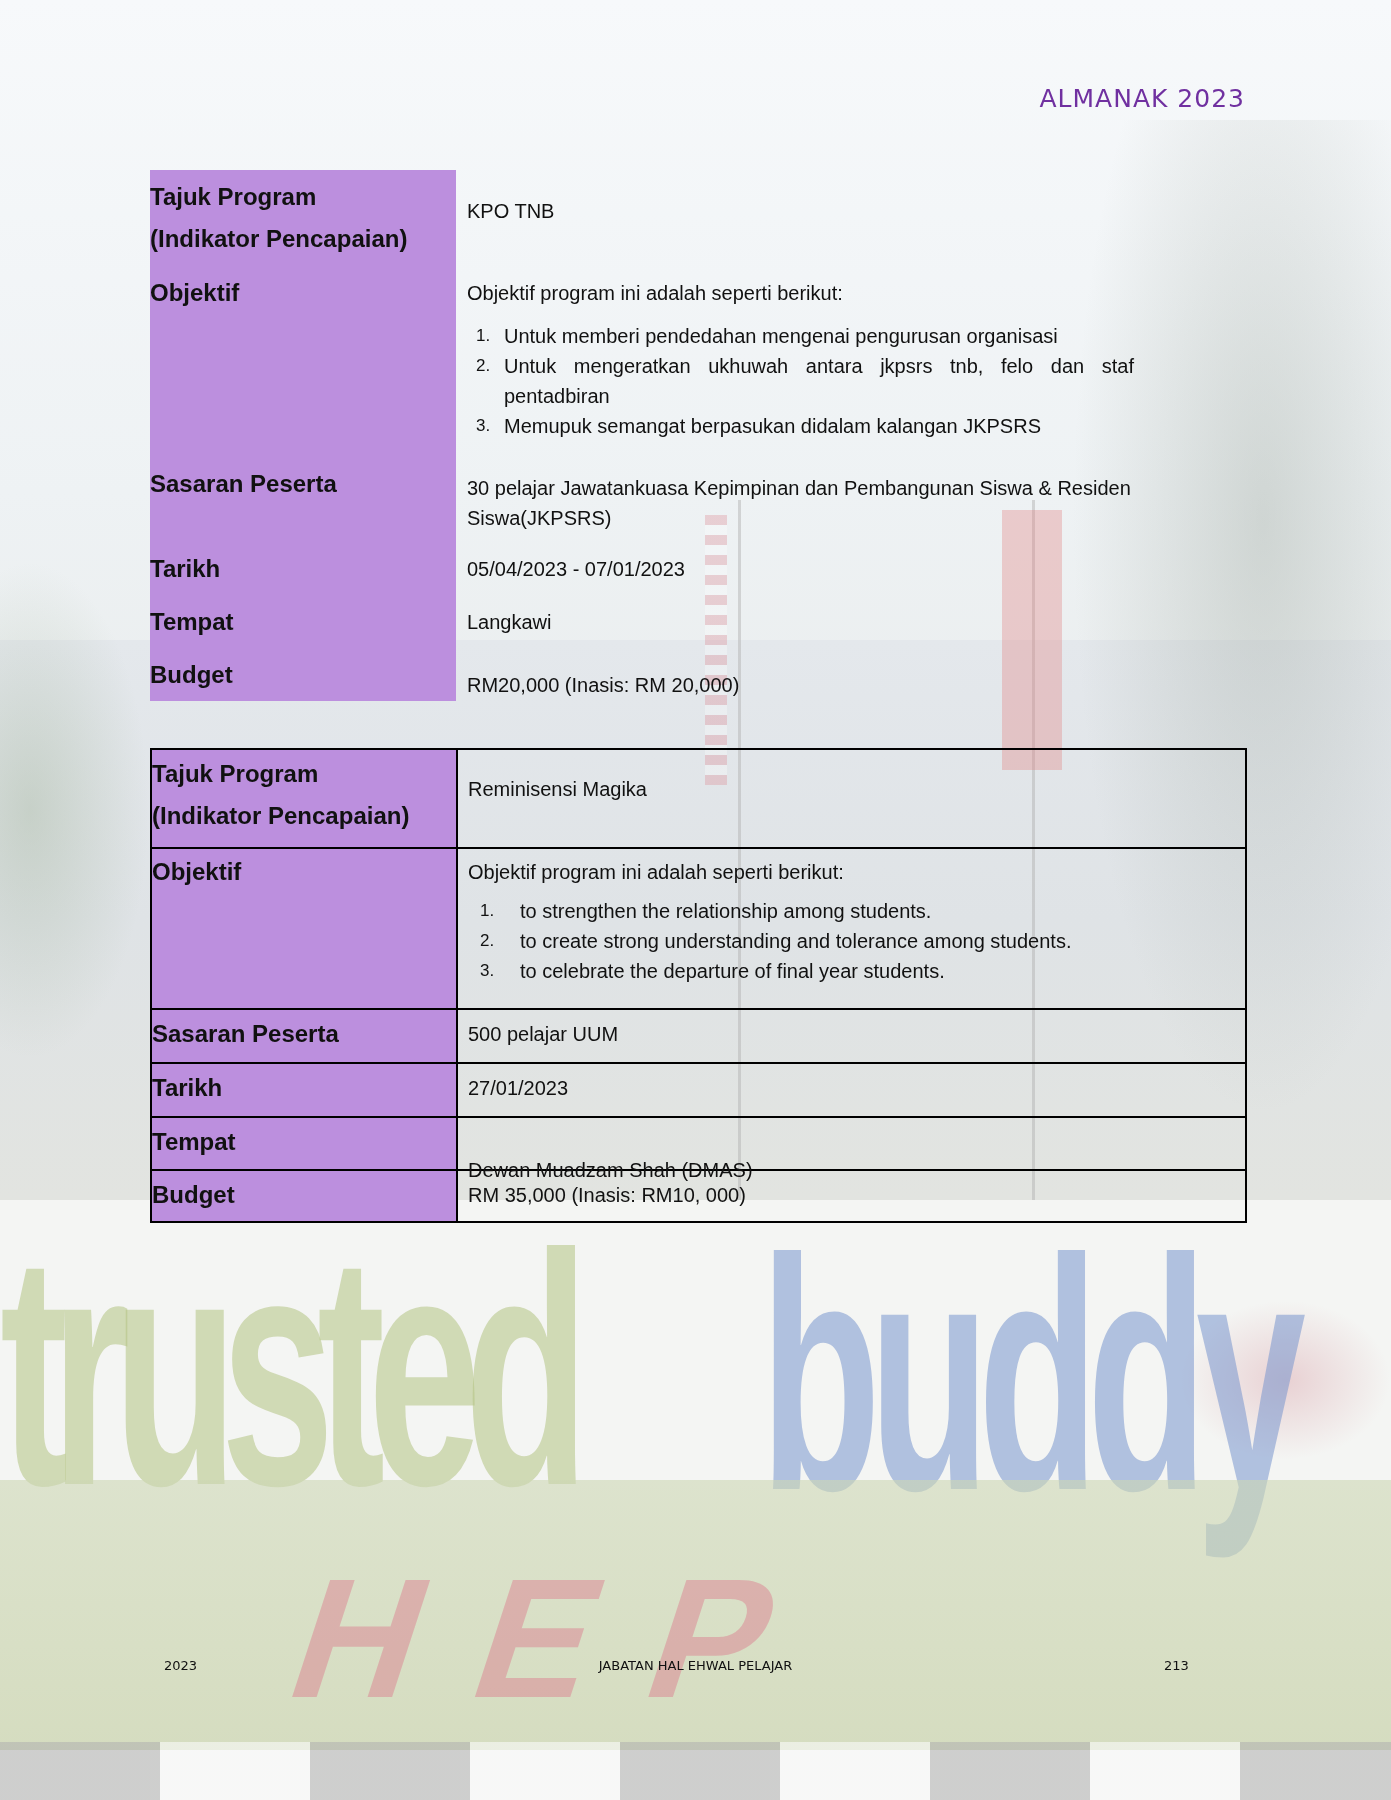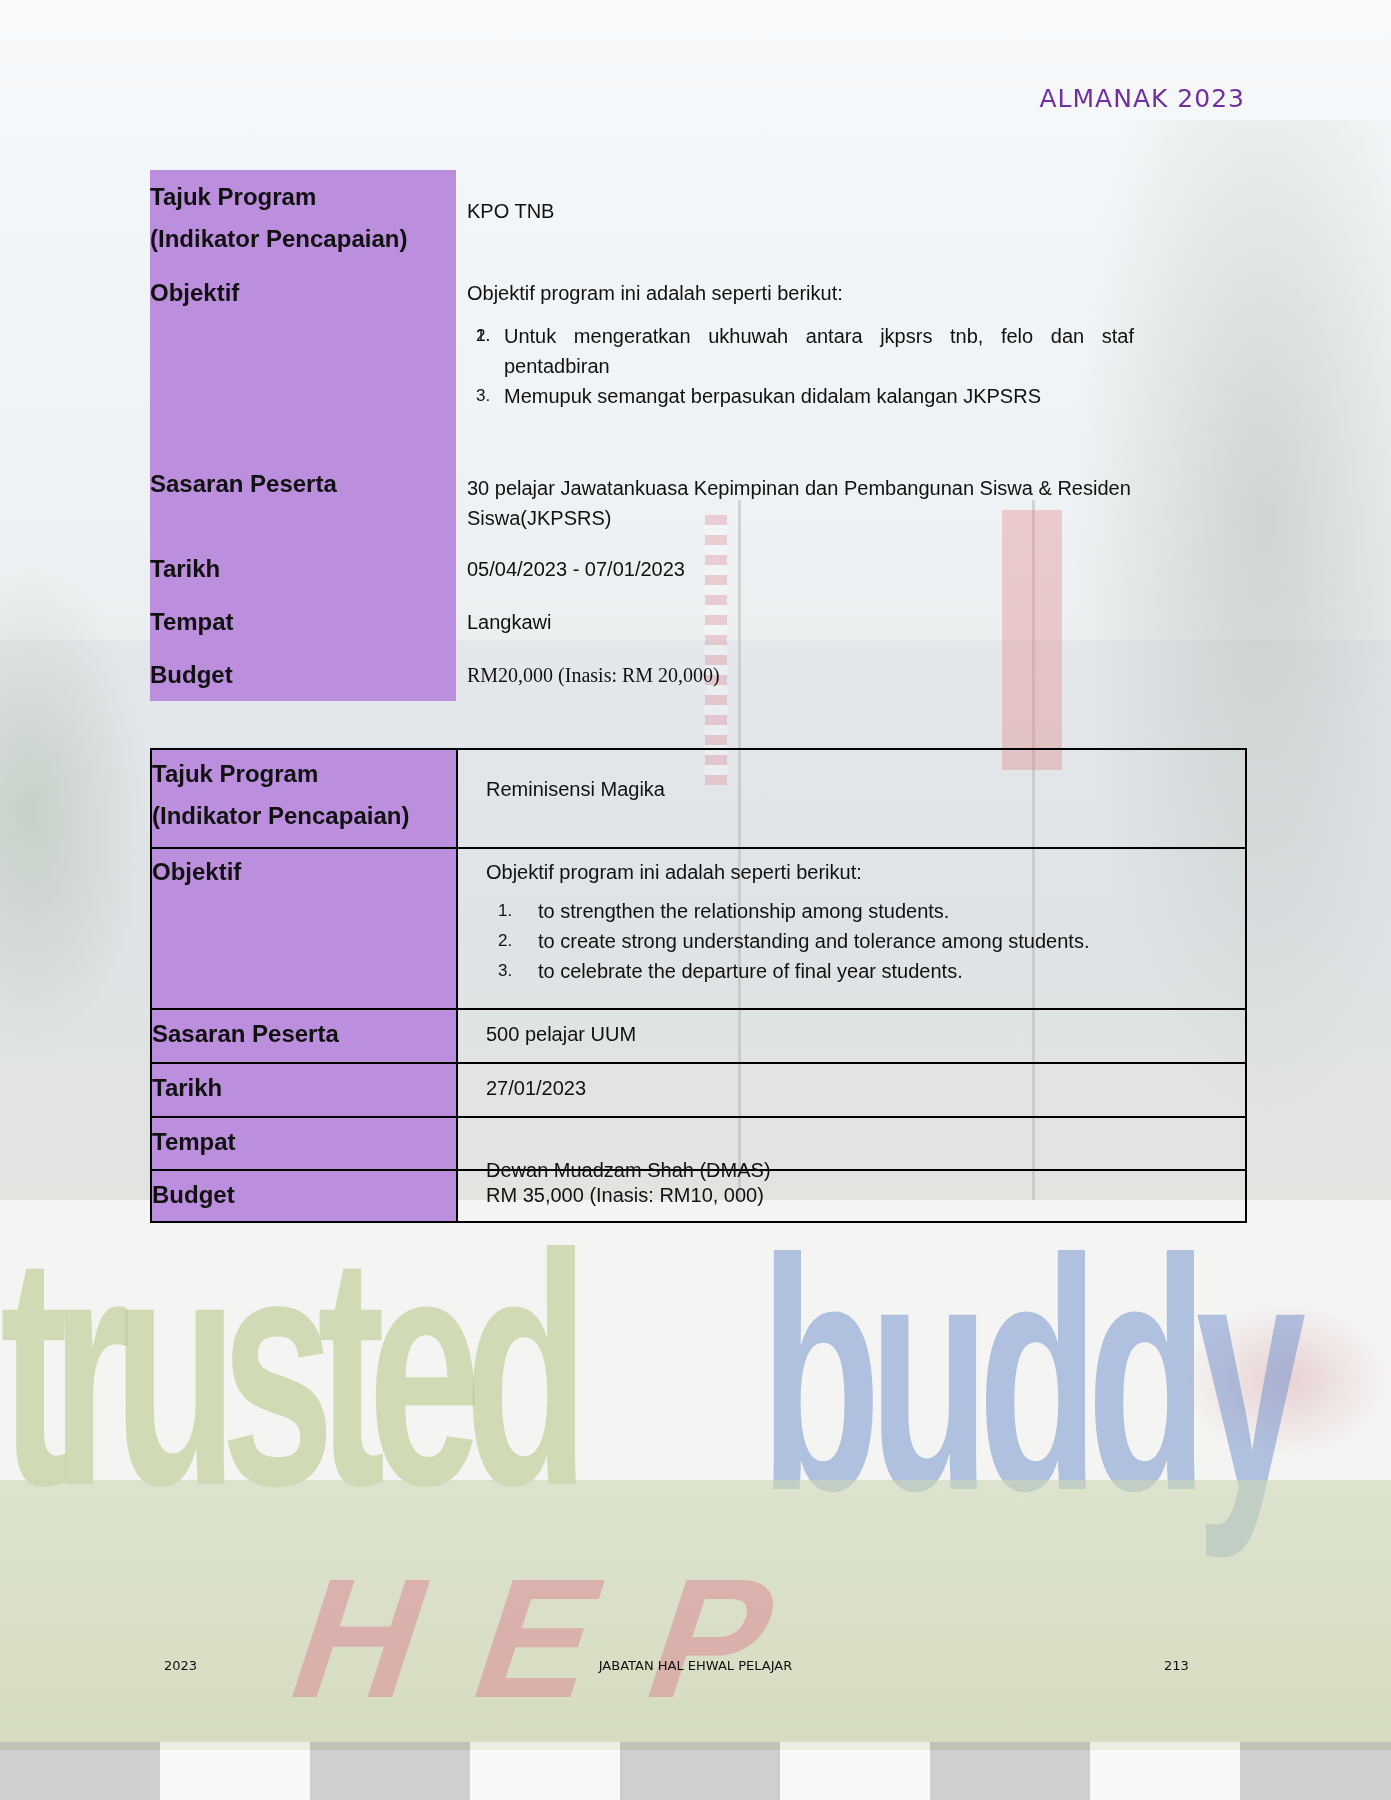--- a/index.html
+++ b/index.html
@@ -59,21 +59,21 @@
     .t1 ol.obj li { padding-left: 37px; }
     .t1 ol.obj li .num { position: absolute; left: 9px; top: 0; font-size: 17px; }
     .t1 ol.obj li .txt { display: block; text-align: justify; width: 630px; line-height: 30px; }
 
     
     .t2 { position: absolute; left: 150px; top: 748px; width: 1097px; height: 475px;
       border: 2px solid #000; box-sizing: border-box; }
     .t2 .labelcol { position: absolute; left: 0; top: 0; width: 304px; height: 100%; background: #bc8fde; }
     .t2 .vline { position: absolute; left: 304px; top: 0; width: 2px; height: 100%; background: #000; }
     .t2 .hline { position: absolute; left: 0; width: 100%; height: 2px; background: #000; }
-    .t2 .val { left: 334px; width: 760px; }
+    .t2 .val { left: 316px; width: 760px; }
     .t2 ol.obj li { padding-left: 52px; line-height: 30px; }
     .t2 ol.obj li .num { position: absolute; left: 12px; top: 0; font-size: 17px; }
 
     .footer { position: absolute; top: 1658px; font-family: "DejaVu Sans", sans-serif; font-size: 13px; color: #111; }
     .footer.left { left: 164px; }
     .footer.center { left: 0; width: 1391px; text-align: center; }
     .footer.right { left: 1164px; }
   </style>
 </head>
 <body>
@@ -106,20 +106,21 @@
     <div class="val" style="top:30px;">KPO TNB</div>
   </div>
 
   <div class="row" style="top:112px;">
     <div class="lbl" style="top:0;">Objektif</div>
     <div class="val" style="top:0;">
       <div>Objektif program ini adalah seperti berikut:</div>
       <ol class="obj" style="margin-top:17px;">
         <li>
             <span class="num">1.</span>
+            <span class="txt">Untuk memberi pendedahan mengenai pengurusan organisasi</span>
           </li>
         <li>
             <span class="num">2.</span>
             <span class="txt" style="text-align:justify;text-align-last:left;">Untuk mengeratkan ukhuwah antara jkpsrs tnb, felo dan staf pentadbiran</span>
           </li>
         <li>
             <span class="num">3.</span>
             <span class="txt">Memupuk semangat berpasukan didalam kalangan JKPSRS</span>
           </li>
       </ol>
@@ -136,21 +137,21 @@
     <div class="val" style="top:0;">05/04/2023 - 07/01/2023</div>
   </div>
 
   <div class="row" style="top:441px;">
     <div class="lbl" style="top:0;">Tempat</div>
     <div class="val" style="top:0;">Langkawi</div>
   </div>
 
   <div class="row" style="top:494px;">
     <div class="lbl" style="top:0;">Budget</div>
-    <div class="val" style="top:0;font-family:Liberation Serif, serif;">RM20,000 (Inasis: RM 20,000)</div>
+    <div class="val" style="top:10px;">RM20,000 (Inasis: RM 20,000)</div>
   </div>
 </div>
 
 <div class="t2">
   <div class="labelcol"></div>
   <div class="vline"></div>
   <div class="hline" style="top:97px;"></div>
   <div class="hline" style="top:258px;"></div>
   <div class="hline" style="top:312px;"></div>
   <div class="hline" style="top:366px;"></div>

